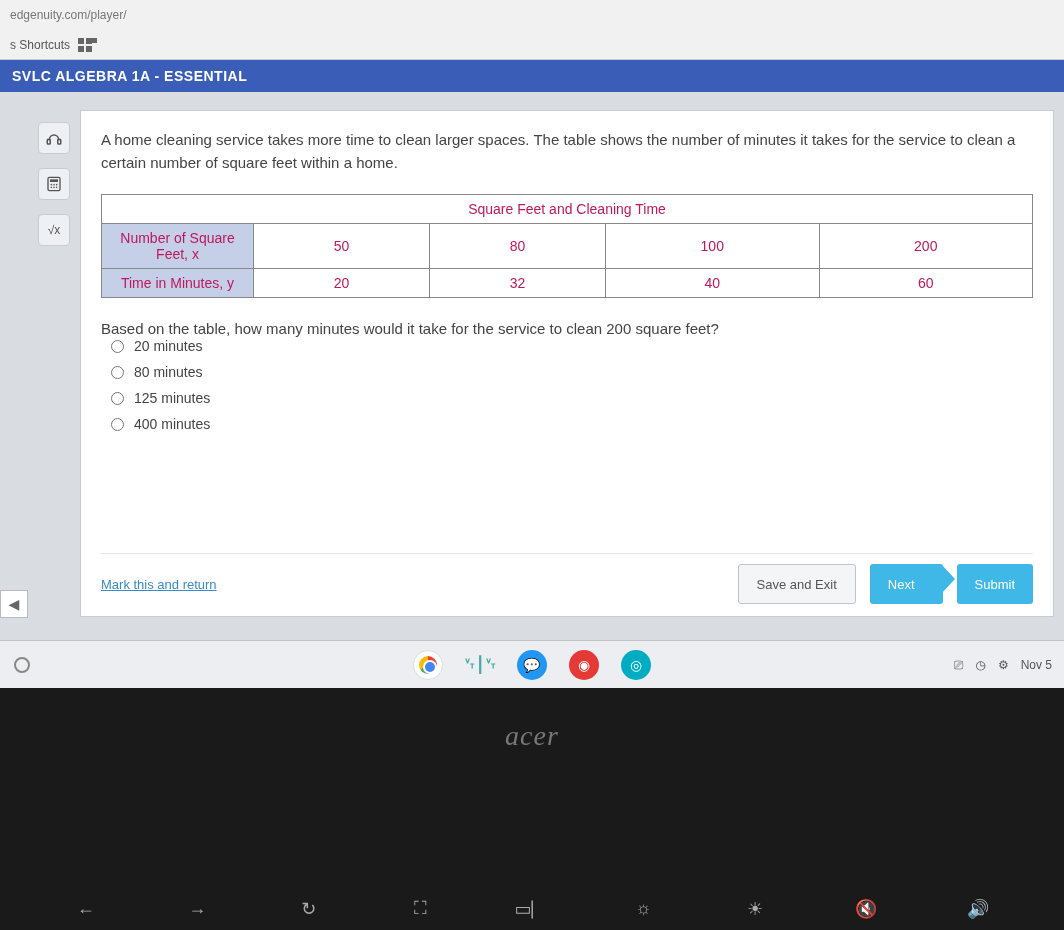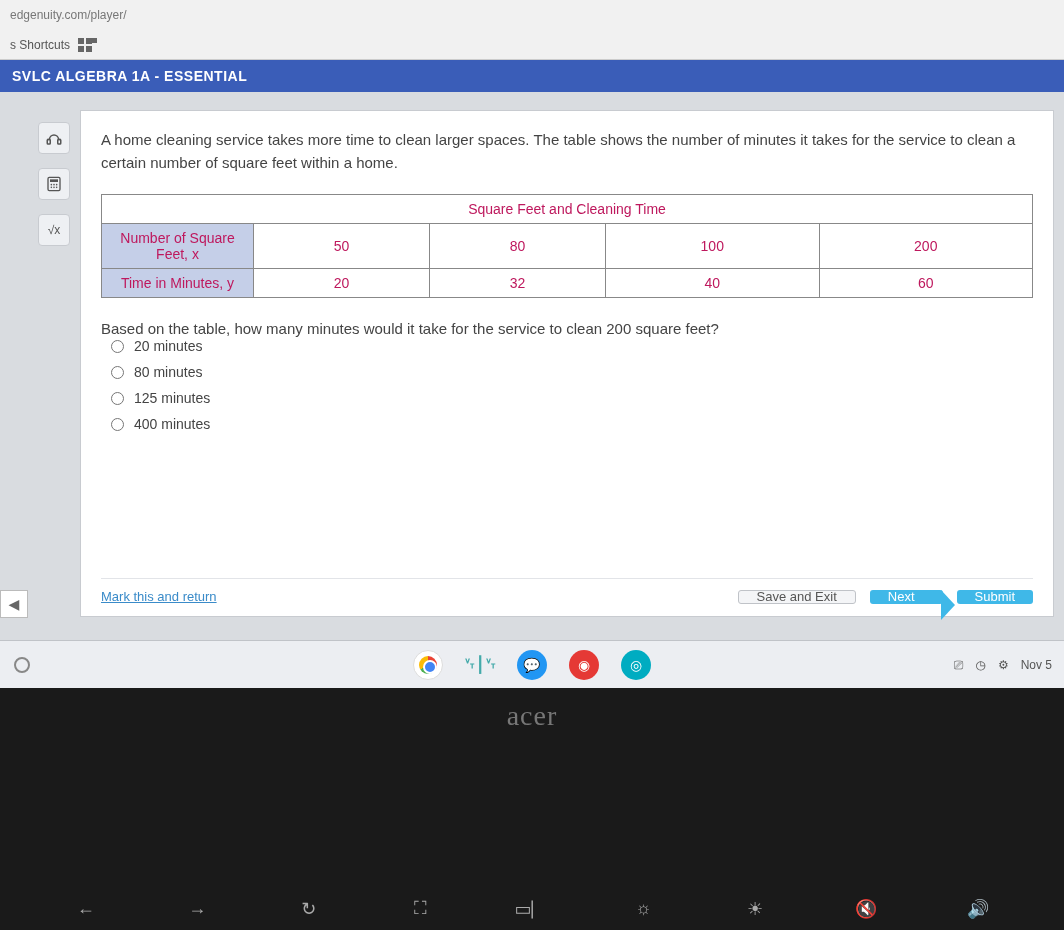--- a/index.html
+++ b/index.html
@@ -141,21 +141,21 @@
     border-top: 1px solid #e2e4e8;
   }
   .mark-link {
     color: #3a8bc9;
     font-size: 13px;
     text-decoration: underline;
     cursor: pointer;
   }
   .btn-group { display: flex; gap: 14px; align-items: center; }
   .btn {
-    height: 14px;
+    height: 40px;
     padding: 0 18px;
     font-size: 13px;
     border-radius: 3px;
     cursor: pointer;
     display: flex; align-items: center; justify-content: center;
   }
   .btn-save {
     background: #f4f5f7;
     border: 1px solid #c0c3c8;
     color: #555;
@@ -234,21 +234,22 @@
   }
   .laptop-bottom {
     position: absolute;
     top: 688px; left: 0; right: 0; bottom: 0;
     background: #1a1a1a;
   }
   .brand {
     text-align: center;
     color: #777;
     font-size: 28px;
-    padding-top: 12px;
+    font-style: italic;
+    padding-top: 32px;
     font-family: Georgia, serif;
     letter-spacing: 1px;
   }
   .key-row {
     position: absolute;
     bottom: 10px; left: 0; right: 0;
     display: flex;
     justify-content: space-around;
     padding: 0 30px;
   }

